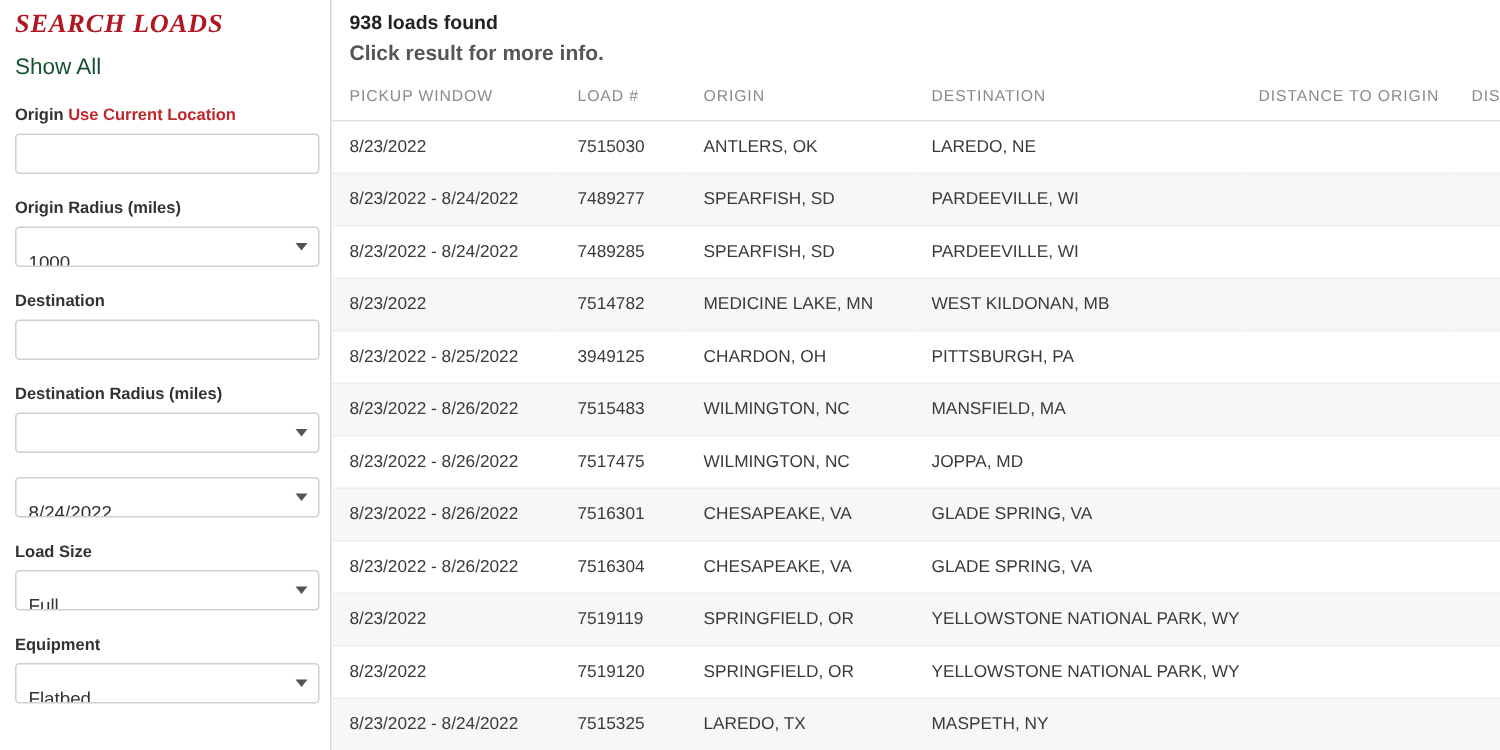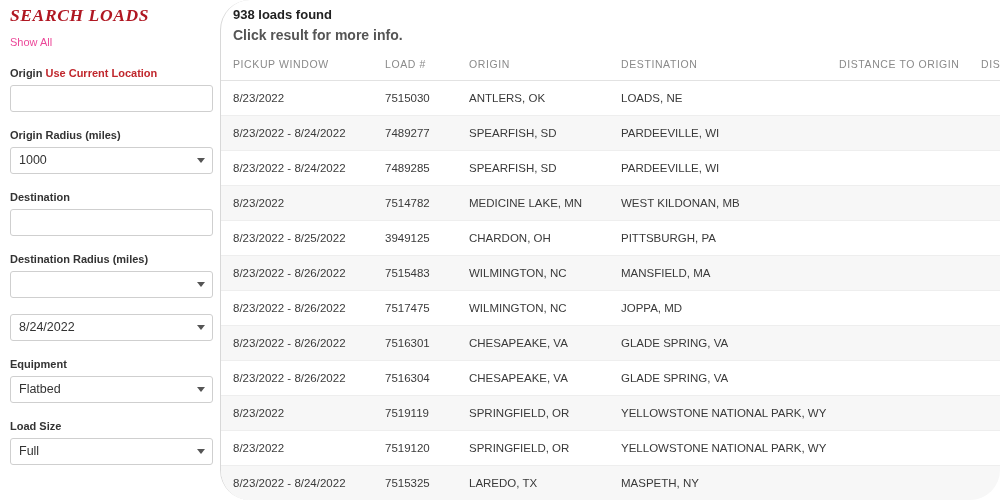--- a/index.html
+++ b/index.html
@@ -38,22 +38,22 @@
     font-family: "Liberation Serif", serif;
     font-style: italic;
     font-weight: bold;
     font-size: 17.5px;
     letter-spacing: 0.6px;
     color: #b01722;
     margin: 4px 0 0 2px;
     line-height: 22px;
   }
   .show-all {
-    color: #ec4899;
-    font-size: 11px;
+    color: #14532d;
+    font-size: 15px;
     margin: 10px 0 0 2px;
     cursor: pointer;
     display: inline-block;
   }
 
   .field-group {
     margin-top: 16px;
     padding-left: 2px;
   }
   .field-label {
@@ -90,21 +90,21 @@
   .select-box {
     box-sizing: border-box;
     width: 203px;
     height: 27px;
     border: 1px solid #cfcfcf;
     border-radius: 3px;
     background: #ffffff;
     font-size: 12.5px;
     color: #333333;
     line-height: 25px;
-    padding: 0 22px 0 8px;
+    padding: 11px 22px 0 8px;
     white-space: nowrap;
     overflow: hidden;
     text-overflow: ellipsis;
     cursor: pointer;
   }
   .caret {
     position: absolute;
     right: 8px;
     top: 11px;
     width: 0;
@@ -117,21 +117,20 @@
 
   
   .results {
     flex: 1;
     height: 500px;
     box-sizing: border-box;
     border-left: 1px solid #d8d8d8;
     background: #ffffff;
     position: relative;
     overflow: hidden;
-    border-radius: 30px;
   }
   .results-header {
     padding: 6px 0 8px 12px;
   }
   .results-count {
     font-size: 13px;
     font-weight: bold;
     color: #222222;
     line-height: 18px;
   }
@@ -217,31 +216,31 @@
     </div>
 
     <div class="field-group">
       <div class="select-wrap">
         <div class="select-box">8/24/2022</div>
         <span class="caret"></span>
       </div>
     </div>
 
     <div class="field-group">
+      <div class="field-label">Load Size</div>
+      <div class="select-wrap">
+        <div class="select-box">Full</div>
+        <span class="caret"></span>
+      </div>
+    </div>
+
+    <div class="field-group">
       <div class="field-label">Equipment</div>
       <div class="select-wrap">
         <div class="select-box">Flatbed</div>
-        <span class="caret"></span>
-      </div>
-    </div>
-
-    <div class="field-group">
-      <div class="field-label">Load Size</div>
-      <div class="select-wrap">
-        <div class="select-box">Full</div>
         <span class="caret"></span>
       </div>
     </div>
 
     
   </aside>
 
   <section class="results">
     <div class="results-header">
       <div class="results-count">938 loads found</div>
@@ -257,21 +256,21 @@
           <th class="col-dest">DESTINATION</th>
           <th class="col-dorigin">DISTANCE TO ORIGIN</th>
           <th class="col-ddest">DISTANCE TO DESTINATION</th>
         </tr>
       </thead>
       <tbody id="loads-body">
           <tr>
             <td class="col-pickup">8/23/2022</td>
             <td class="col-load">7515030</td>
             <td class="col-origin">ANTLERS, OK</td>
-            <td class="col-dest">LOADS, NE</td>
+            <td class="col-dest">LAREDO, NE</td>
             <td class="col-dorigin"></td>
             <td class="col-ddest"></td>
           </tr>
           <tr>
             <td class="col-pickup">8/23/2022 - 8/24/2022</td>
             <td class="col-load">7489277</td>
             <td class="col-origin">SPEARFISH, SD</td>
             <td class="col-dest">PARDEEVILLE, WI</td>
             <td class="col-dorigin"></td>
             <td class="col-ddest"></td>

